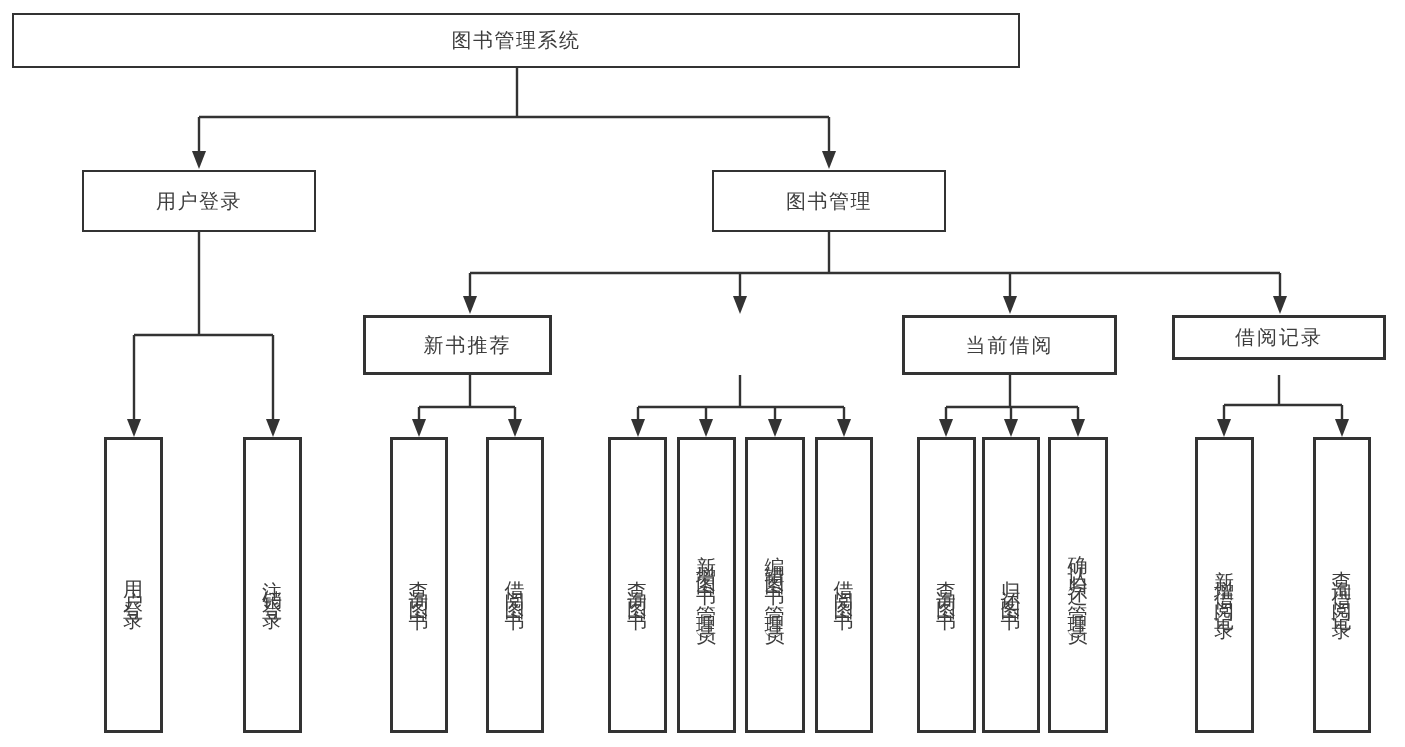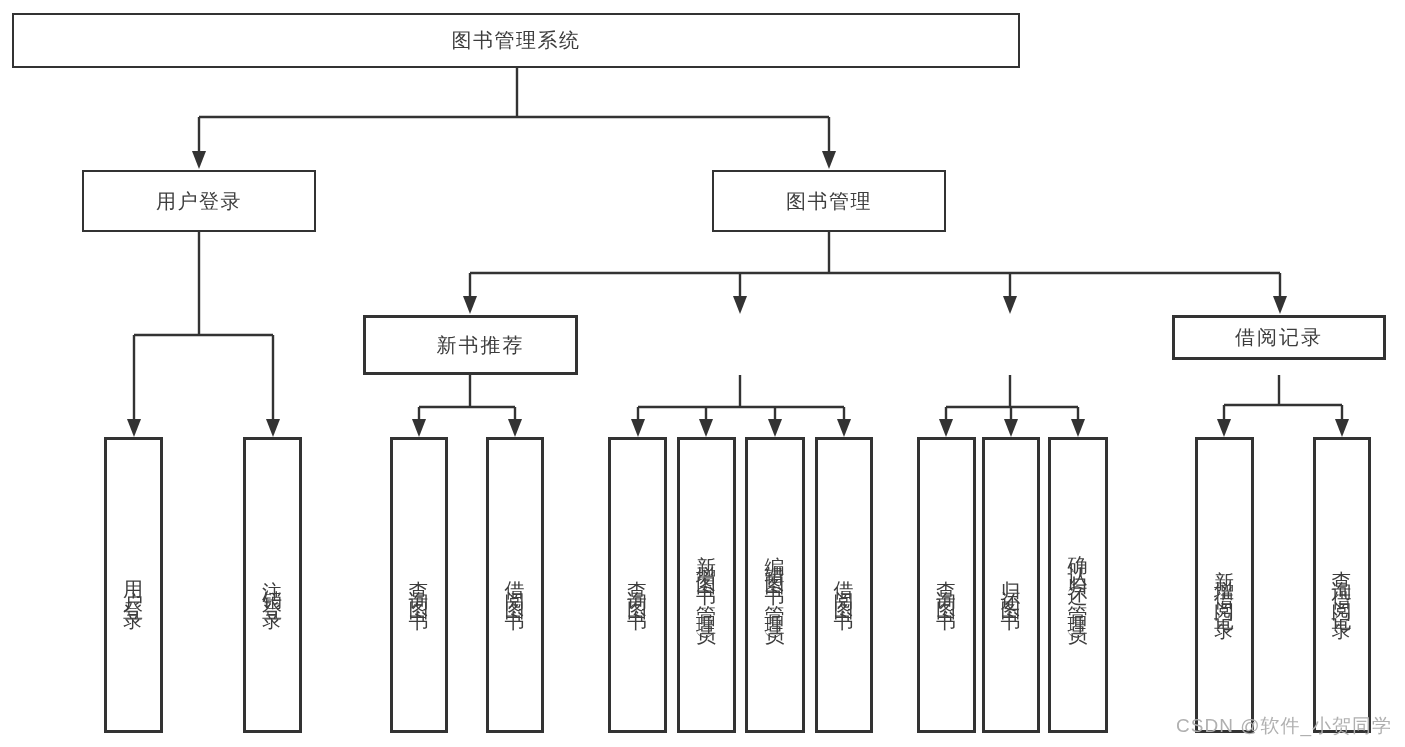--- a/index.html
+++ b/index.html
@@ -40,21 +40,21 @@
     font-size:20px;
     letter-spacing:10px;
     line-height:1;
   }
   
   #box-root{left:12px;top:13px;width:1008px;height:55px;}
   
   #box-user-login{left:82px;top:170px;width:234px;height:62px;}
   #box-book-mgmt{left:712px;top:170px;width:234px;height:62px;}
   
-  #box-recommend{left:363px;top:315px;width:215px;height:60px;padding-left:20px;}
+  #box-recommend{left:363px;top:315px;width:189px;height:60px;padding-left:20px;}
   #box-borrowing{left:633px;top:315px;width:213px;height:60px;}
   #box-current{left:902px;top:315px;width:215px;height:60px;}
   #box-records{left:1172px;top:315px;width:214px;height:45px;}
   
   .vbox{top:437px;height:296px;}
   #box-login{left:104px;width:59px;}
   #box-logout{left:243px;width:59px;}
   #box-rec-query{left:390px;width:58px;}
   #box-rec-borrow{left:486px;width:58px;}
   #box-bb-query{left:608px;width:59px;}
@@ -117,31 +117,31 @@
     <polygon class="arrow" points="1217,419 1231,419 1224,437"></polygon>
     <polygon class="arrow" points="1335,419 1349,419 1342,437"></polygon>
   </svg>
 
   <div class="box hbox" id="box-root">图书管理系统</div>
 
   <div class="box hbox" id="box-user-login">用户登录</div>
   <div class="box hbox" id="box-book-mgmt">图书管理</div>
 
   <div class="box hbox lvl3" id="box-recommend">新书推荐</div>
+  <div class="box hbox lvl3" id="box-current">当前借阅</div>
   <div class="box hbox lvl3" id="box-records">借阅记录</div>
 
   <div class="box vbox" id="box-login">用户登录</div>
   <div class="box vbox" id="box-logout">注销登录</div>
   <div class="box vbox" id="box-rec-query">查询图书</div>
   <div class="box vbox" id="box-rec-borrow">借阅图书</div>
   <div class="box vbox" id="box-bb-query">查询图书</div>
   <div class="box vbox" id="box-bb-add">新增图书（管理员）</div>
   <div class="box vbox" id="box-bb-edit">编辑图书（管理员）</div>
   <div class="box vbox" id="box-bb-borrow">借阅图书</div>
   <div class="box vbox" id="box-cb-query">查询图书</div>
   <div class="box vbox" id="box-cb-return">归还图书</div>
   <div class="box vbox" id="box-cb-confirm">确认归还（管理员）</div>
   <div class="box vbox" id="box-br-add">新增借阅记录</div>
   <div class="box vbox" id="box-br-query">查询借阅记录</div>
 
-  <div class="watermark">CSDN @软件_小贺同学</div>
 
 </div>
 
 </body></html>

